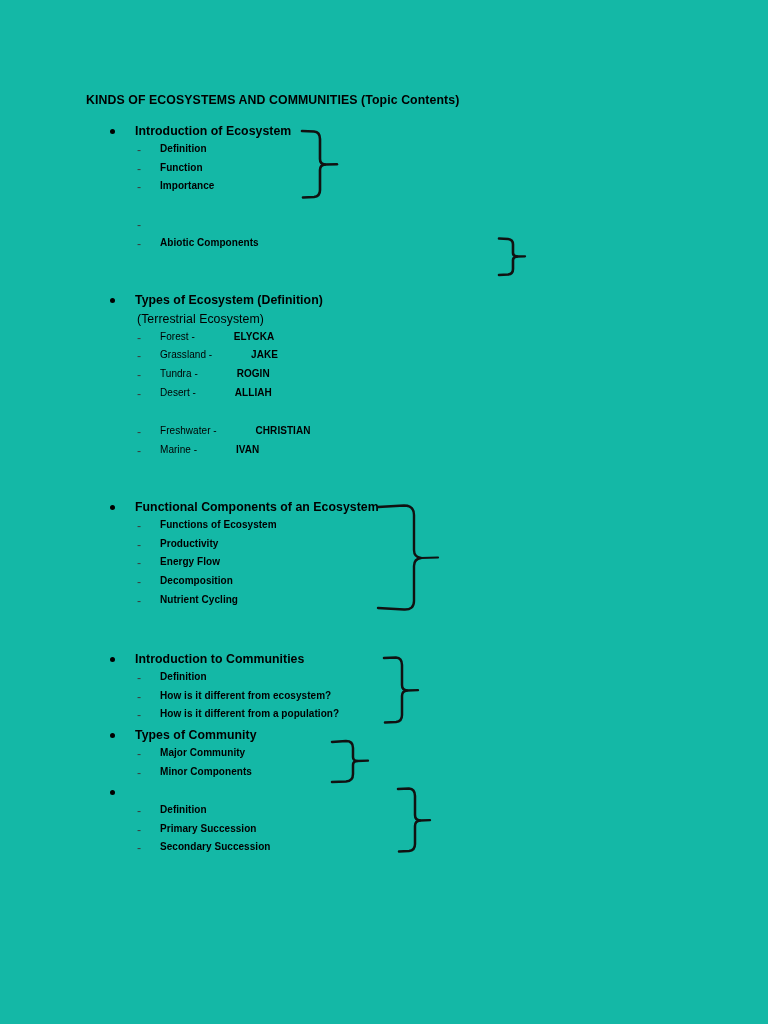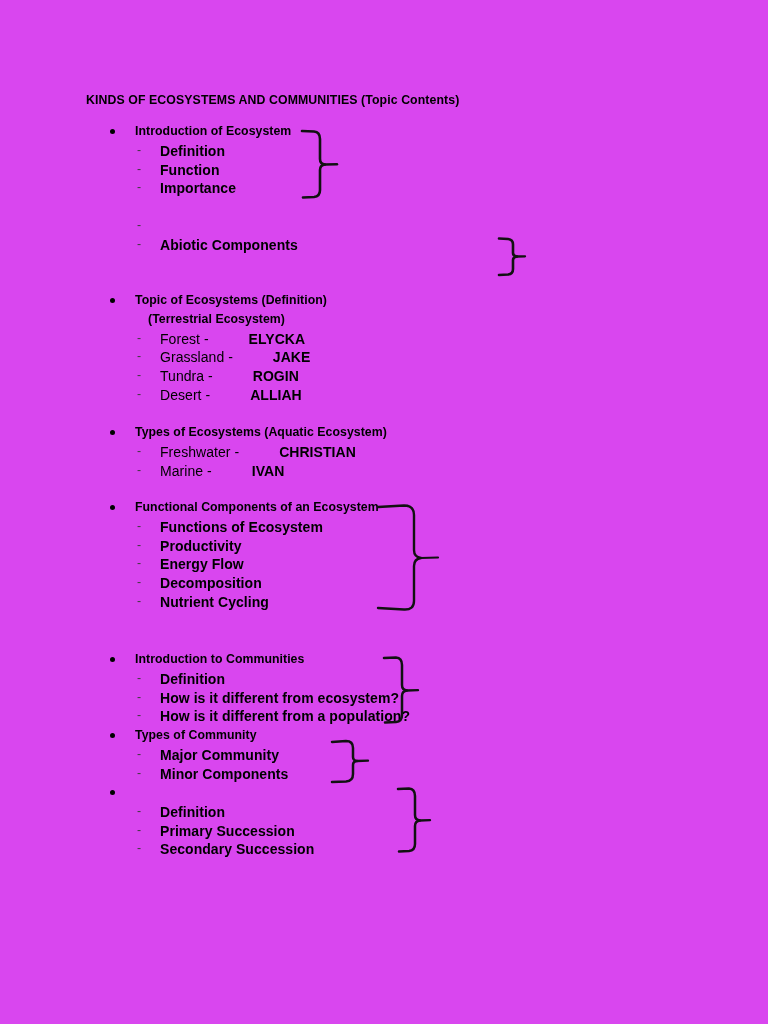--- a/index.html
+++ b/index.html
@@ -11,21 +11,21 @@
     width: 768px;
     height: 1024px;
     font-family: "Liberation Sans", sans-serif;
     color: #000000;
     -webkit-font-smoothing: antialiased;
   }
   #page {
     position: relative;
     width: 768px;
     height: 1024px;
-    background: #d946ef;
+    background: #14b8a6;
     overflow: hidden;
   }
 
   
   .doc-title {
     position: absolute;
     left: 86px;
     top: 93px;
     font-size: 12.3px;
     font-weight: bold;
@@ -60,42 +60,41 @@
     font-size: 12.3px;
     font-weight: bold;
     white-space: nowrap;
     letter-spacing: 0.05px;
   }
   .cont-label {
     position: absolute;
     left: 137px;
     top: 0;
     font-size: 12.3px;
-    font-weight: bold;
+    font-weight: normal;
     white-space: nowrap;
     letter-spacing: 0.05px;
-    margin-left: 11px;
   }
   .sub-row {
     position: relative;
     height: 18.8px;
   }
   .sub-dash {
     position: absolute;
     left: 137px;
     top: 0;
     font-size: 12.3px;
     font-weight: normal;
     color: #3a3a3a;
   }
   .sub-label {
     position: absolute;
     left: 160px;
     top: 0;
-    font-size: 14px;
+    font-size: 10px;
     white-space: nowrap;
     letter-spacing: 0.05px;
   }
   .w-semi { font-weight: 600; }
   .w-reg  { font-weight: 400; }
   .w-bold { font-weight: bold; margin-left: 36px; }
 
   
   .brace {
     position: absolute;
@@ -149,21 +148,21 @@
   <div class="brace" style="left:497px; top:236px;">
     <svg width="30" height="42" viewBox="0 0 30 42">
       <path d="M2,2.5 L11,3 Q16,3.5 16,8.5 L16,17 Q16,20 20,20.5 Q16,21 16,24 L16,33 Q16,38 11,38.5 L2,39" fill="none" stroke="#111" stroke-width="2.6" stroke-linecap="round" stroke-linejoin="round"></path>
       <path d="M20,20.5 L28,20.3" fill="none" stroke="#111" stroke-width="2.3" stroke-linecap="round"></path>
     </svg>
   </div>
 
   <div class="block" style="top:293px;">
     <div class="bullet-row">
       <span class="bullet-dot"></span>
-      <span class="bullet-label">Topic of Ecosystems (Definition)</span>
+      <span class="bullet-label">Types of Ecosystem (Definition)</span>
     </div>
     <div class="sub-row">
       <span class="cont-label">(Terrestrial Ecosystem)</span>
     </div>
     <div class="sub-row">
       <span class="sub-dash">-</span>
       <span class="sub-label"><span class="w-reg">Forest - </span><span class="w-bold">ELYCKA</span></span>
     </div>
     <div class="sub-row">
       <span class="sub-dash">-</span>
@@ -173,24 +172,20 @@
       <span class="sub-dash">-</span>
       <span class="sub-label"><span class="w-reg">Tundra - </span><span class="w-bold">ROGIN</span></span>
     </div>
     <div class="sub-row">
       <span class="sub-dash">-</span>
       <span class="sub-label"><span class="w-reg">Desert - </span><span class="w-bold">ALLIAH</span></span>
     </div>
   </div>
 
   <div class="block" style="top:425px;">
-    <div class="bullet-row">
-      <span class="bullet-dot"></span>
-      <span class="bullet-label">Types of Ecosystems (Aquatic Ecosystem)</span>
-    </div>
     <div class="sub-row">
       <span class="sub-dash">-</span>
       <span class="sub-label"><span class="w-reg">Freshwater - </span><span class="w-bold">CHRISTIAN</span></span>
     </div>
     <div class="sub-row">
       <span class="sub-dash">-</span>
       <span class="sub-label"><span class="w-reg">Marine - </span><span class="w-bold">IVAN</span></span>
     </div>
   </div>
 

